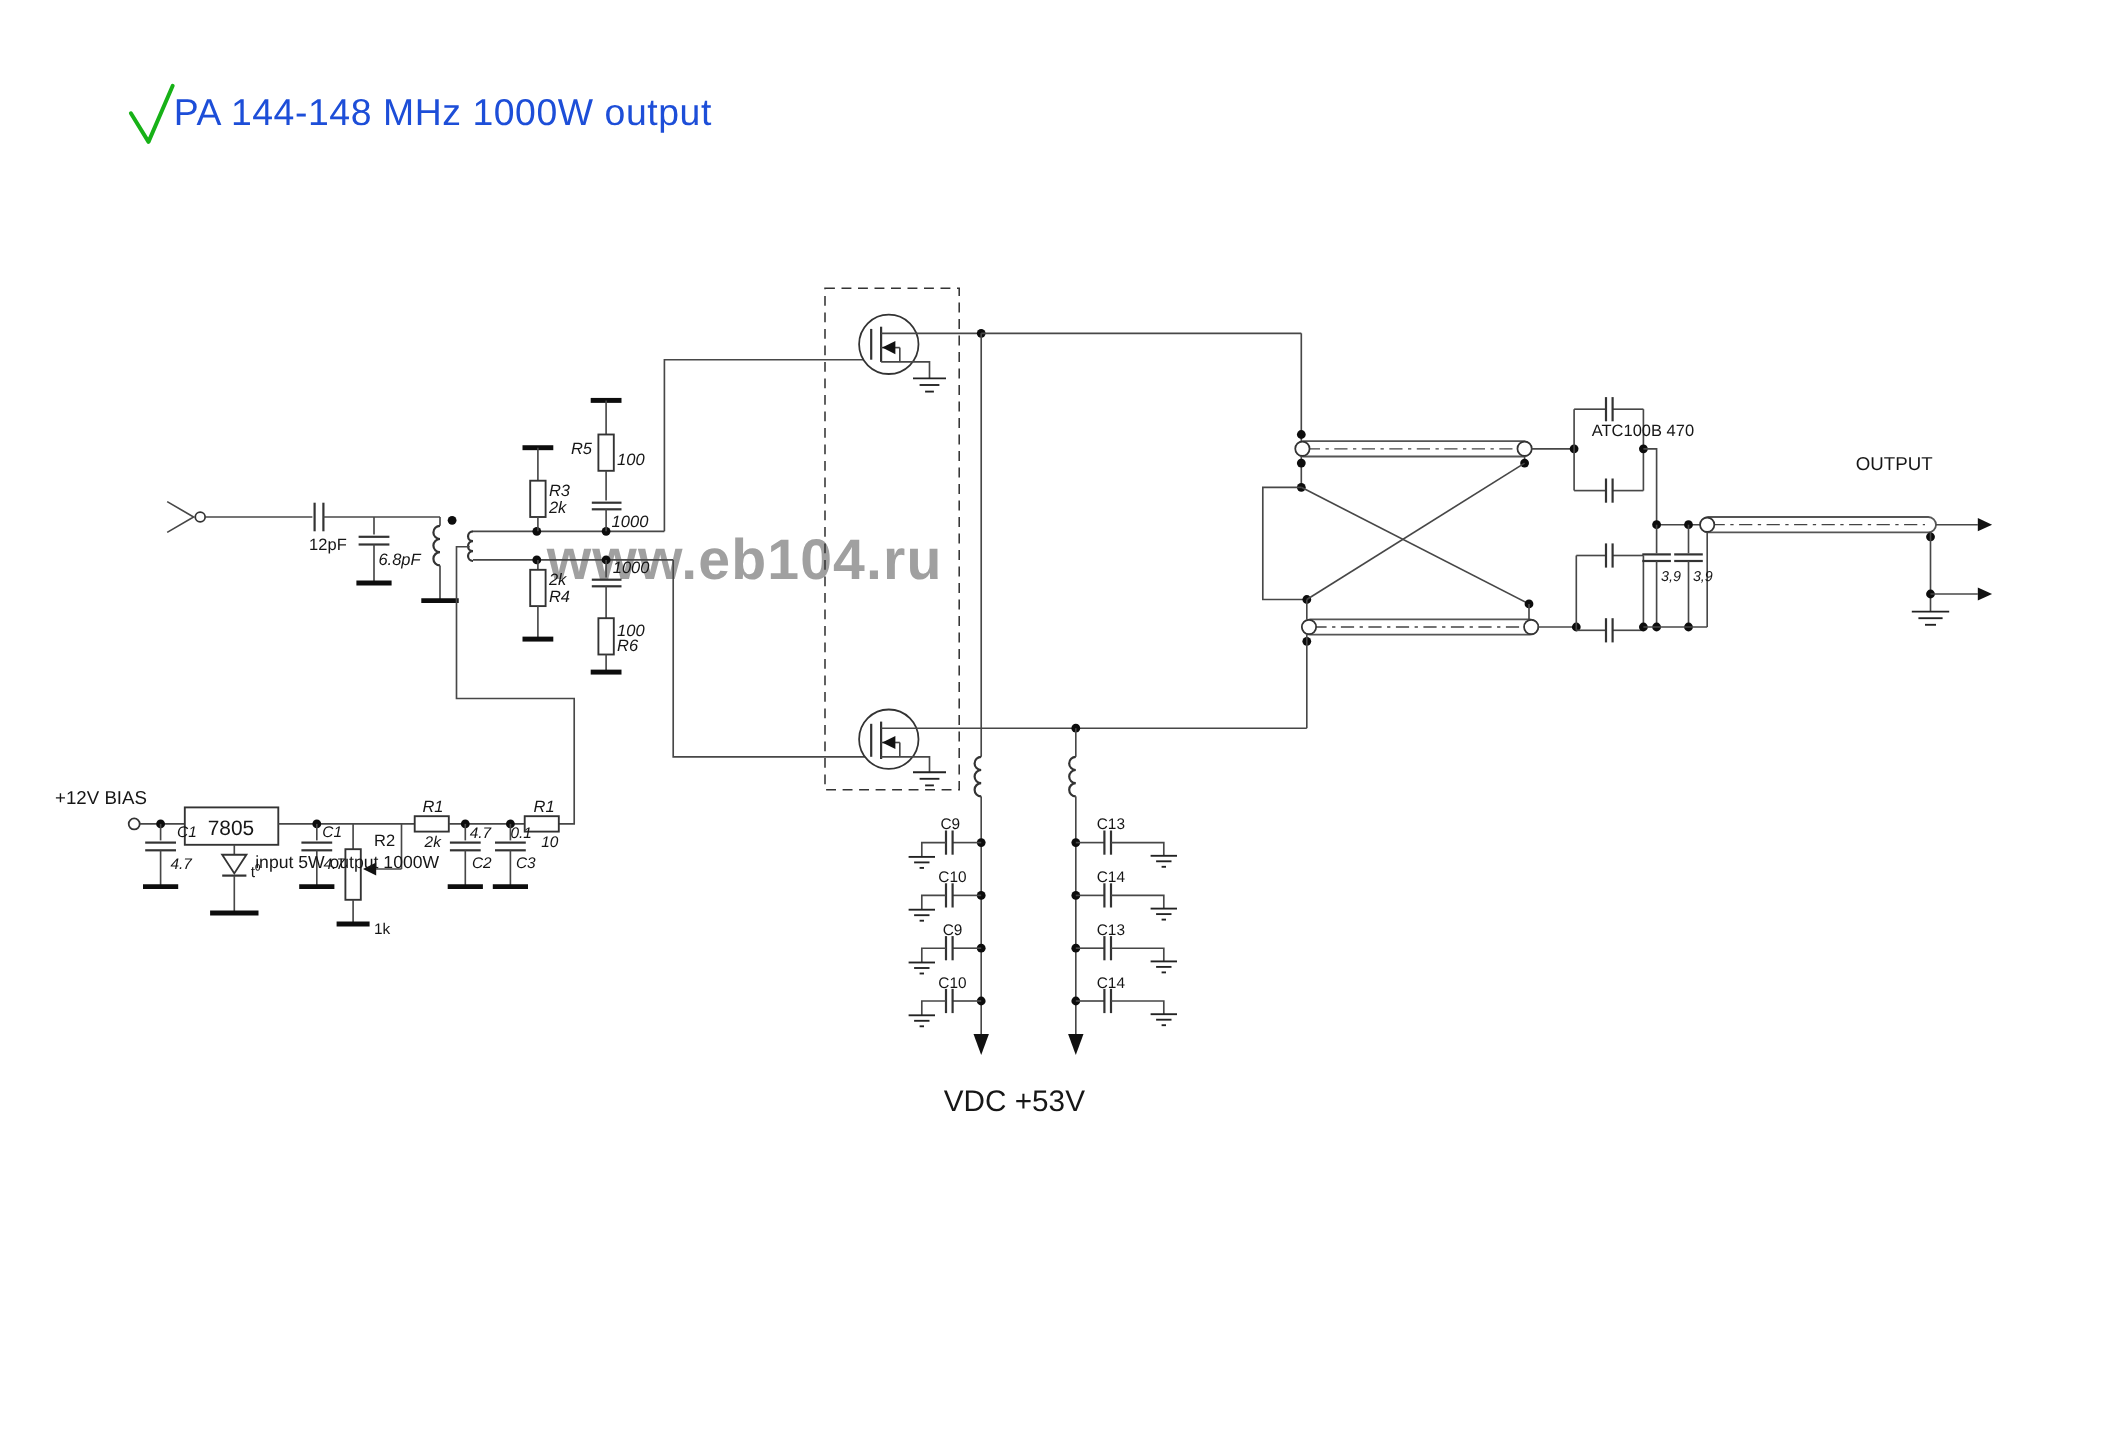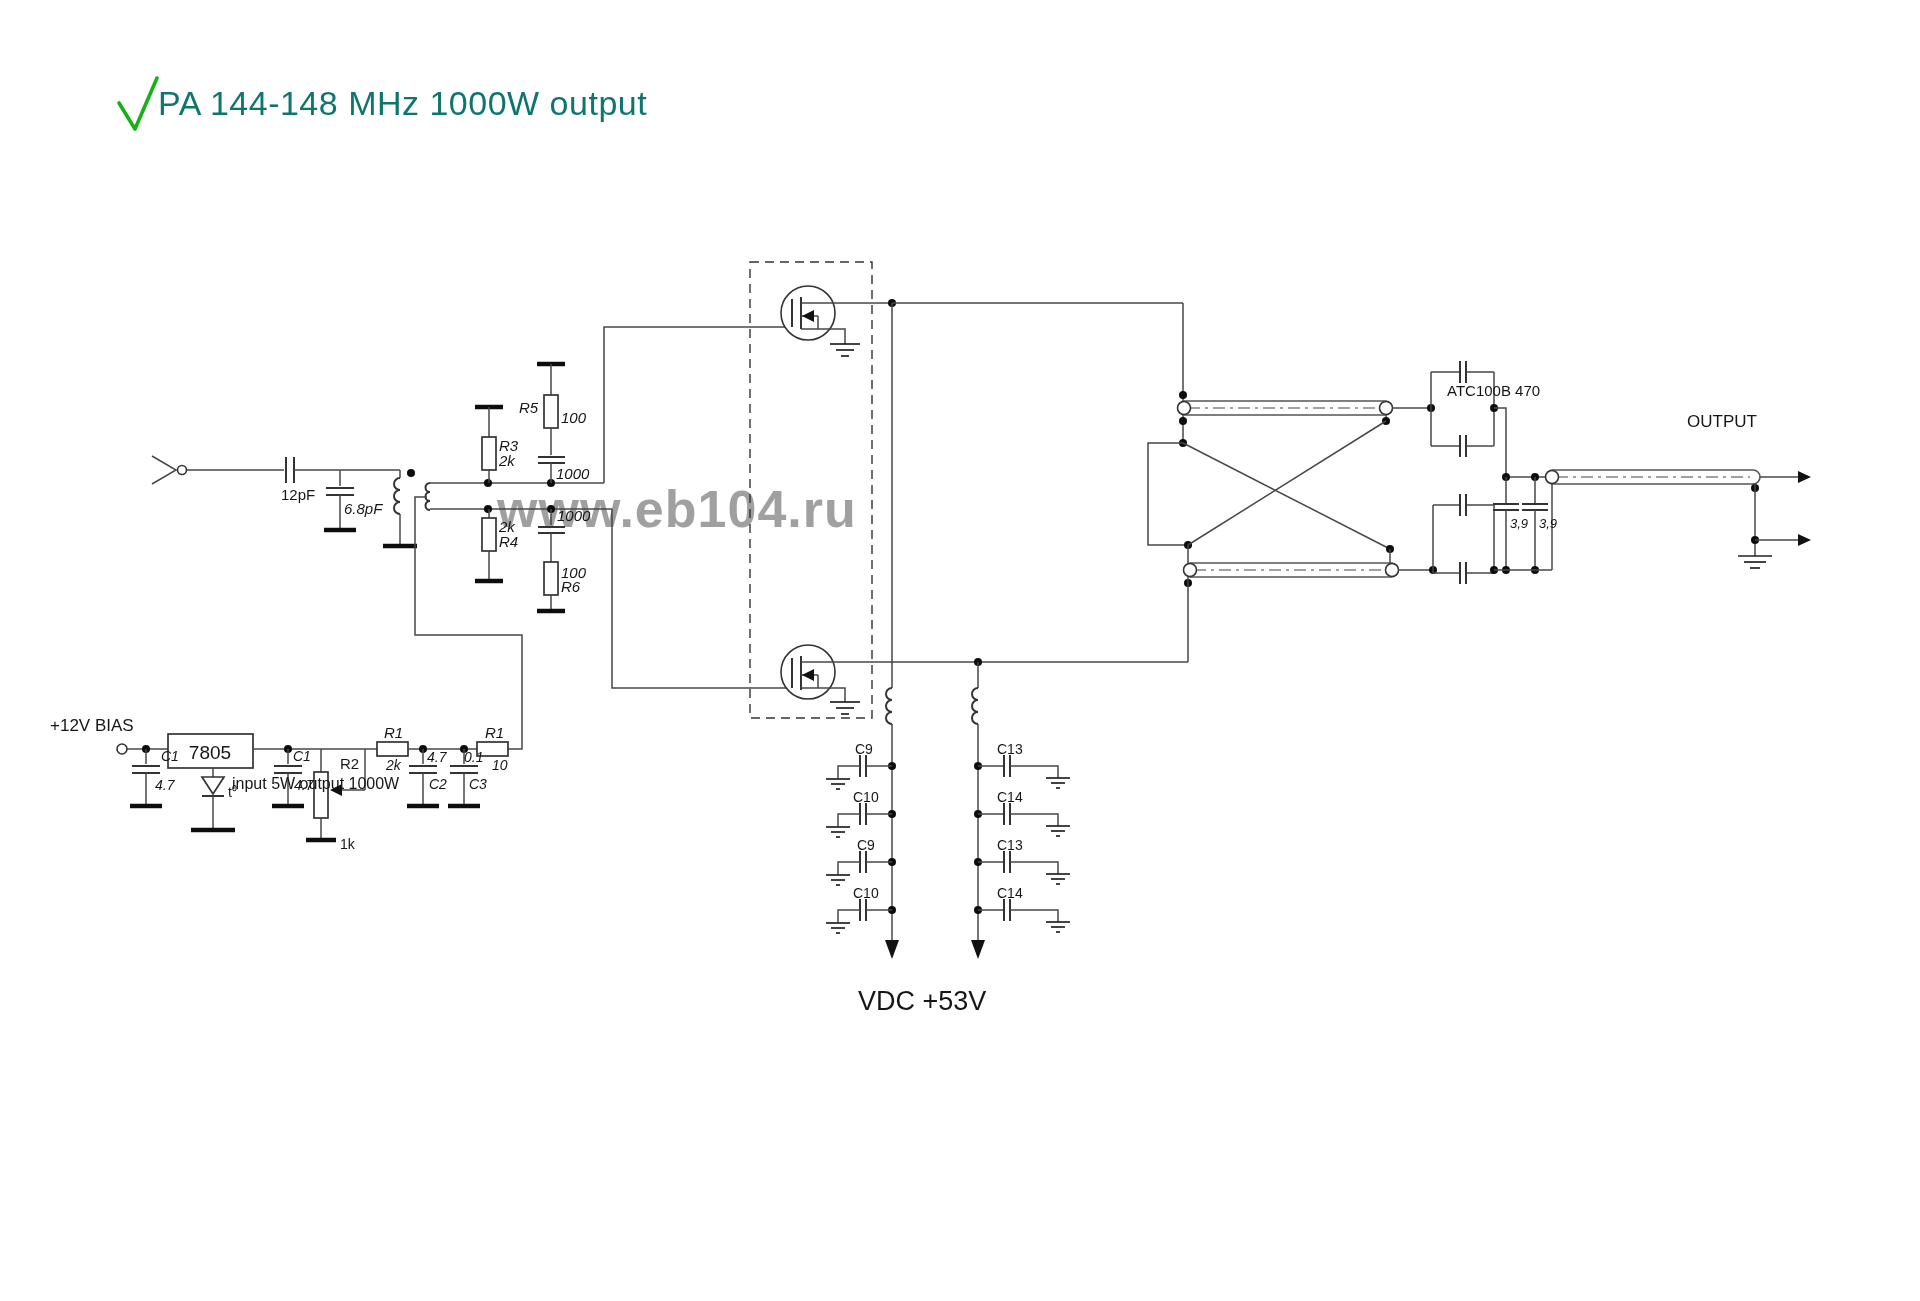--- a/index.html
+++ b/index.html
@@ -1,19 +1,19 @@
 <!DOCTYPE html>
 <html style="--line: #474747; --watermark: #9b9b9b; --check: #17b117;"><head>
 <meta charset="utf-8">
 <style>
   :root { --line:#474747; --dark:#1a1a1a; --watermark:#9b9b9b; --check:#17b117; }
   html,body { margin:0; padding:0; background:#ffffff; }
   #page { position:relative; width:1920px; height:1301px; background:#ffffff; overflow:hidden;
           font-family:"Liberation Sans", sans-serif; }
-  #title { position:absolute; left:158px; top:84px; font-size:34px; color:#0f766e;
+  #title { position:absolute; left:158px; top:84px; font-size:34px; color:#1d4ed8;
            letter-spacing:0.5px; white-space:nowrap; }
   #watermark { position:absolute; left:497px; top:479px; font-size:52px; font-weight:bold;
                color:var(--watermark); letter-spacing:1px; white-space:nowrap; opacity:0.95; }
   svg#schem { position:absolute; left:0; top:0; z-index:2; }
   #watermark { z-index:1; }
   #title { z-index:3; }
   svg text { font-family:"Liberation Sans", sans-serif; fill:#161616; }
   .w  { stroke:var(--line); stroke-width:1.5; fill:none; }
   .w2 { stroke:#333; stroke-width:2; fill:none; }
   .comp { stroke:#333; stroke-width:1.7; fill:#ffffff; }

